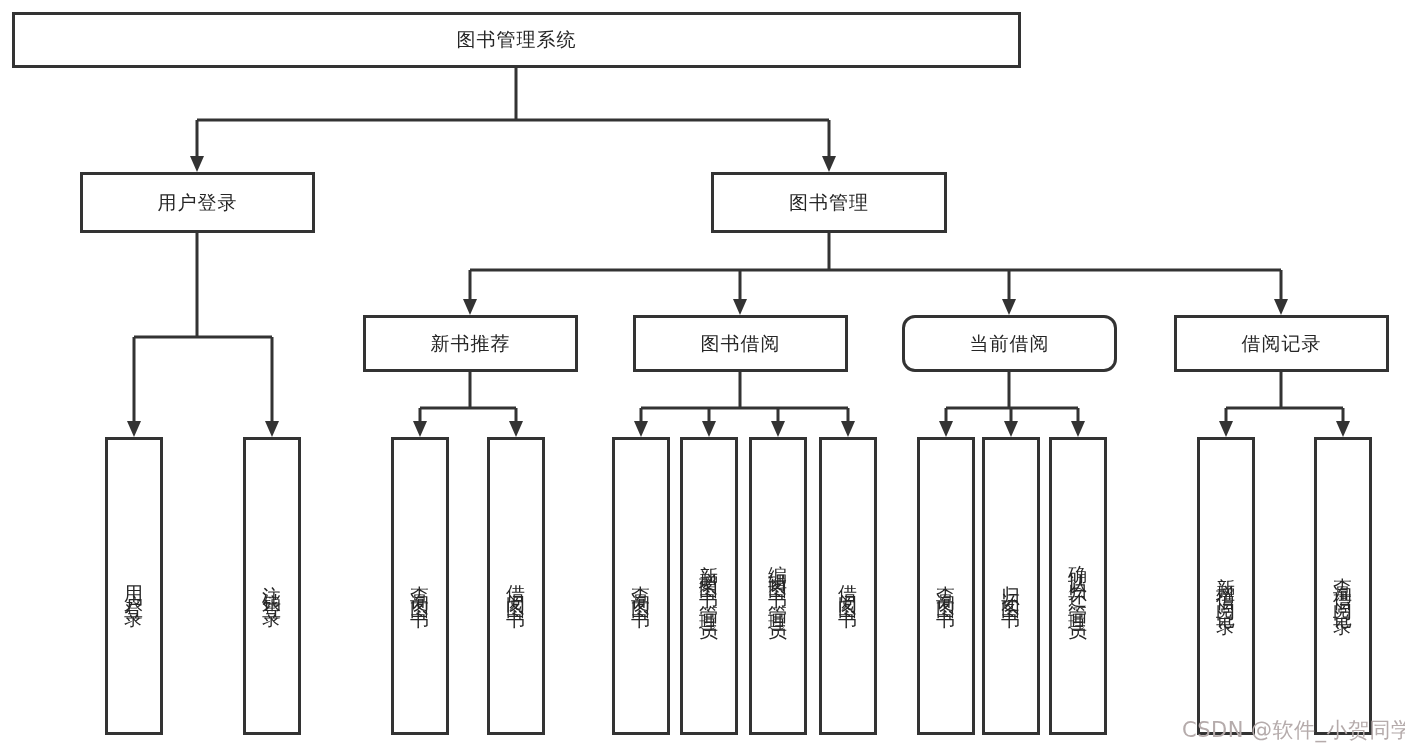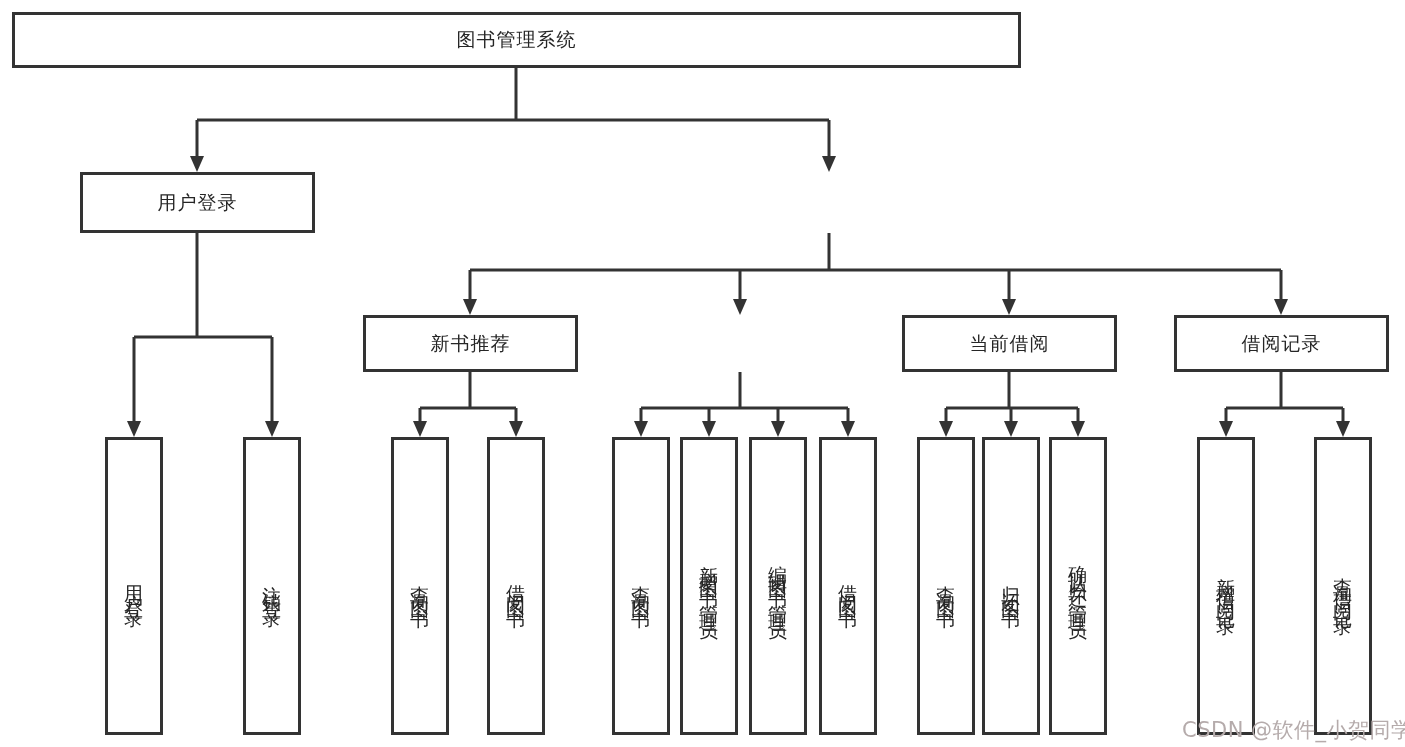--- a/index.html
+++ b/index.html
@@ -52,21 +52,21 @@
     letter-spacing: 8px;
     line-height: 1;
   }
   .root-box  { left: 12px;  top: 12px;  width: 1009px; height: 56px; }
   .l2        { top: 172px; height: 61px; }
   .l2-login  { left: 80px;  width: 235px; }
   .l2-mgmt   { left: 711px; width: 236px; }
   .l3        { top: 315px; width: 215px; height: 57px; align-items: center; }
   .l3-a { left: 363px; }
   .l3-b { left: 633px; }
-  .l3-c { left: 902px; }
+  .l3-c { left: 902px; border-radius: 13px; }
   .l3-d { left: 1174px; }
   .leaf { top: 437px; width: 58px; height: 298px; }
   .leaf-1  { left: 105px; }
   .leaf-2  { left: 243px; }
   .leaf-3  { left: 391px; }
   .leaf-4  { left: 487px; }
   .leaf-5  { left: 612px; }
   .leaf-6  { left: 680px; }
   .leaf-7  { left: 749px; }
   .leaf-8  { left: 819px; }
@@ -122,23 +122,29 @@
     </g>
   </svg>
 
   <div class="box root-box">
     <span class="htext">图书管理系统</span>
   </div>
 
   <div class="box l2 l2-login">
     <span class="htext">用户登录</span>
   </div>
+  <div class="box l2 l2-mgmt">
+    <span class="htext">图书管理</span>
+  </div>
 
   <div class="box l3 l3-a">
     <span class="htext">新书推荐</span>
+  </div>
+  <div class="box l3 l3-b">
+    <span class="htext">图书借阅</span>
   </div>
   <div class="box l3 l3-c">
     <span class="htext">当前借阅</span>
   </div>
   <div class="box l3 l3-d">
     <span class="htext">借阅记录</span>
   </div>
 
   <div class="box leaf leaf-1">
     <span class="vtext">用户登录</span>

